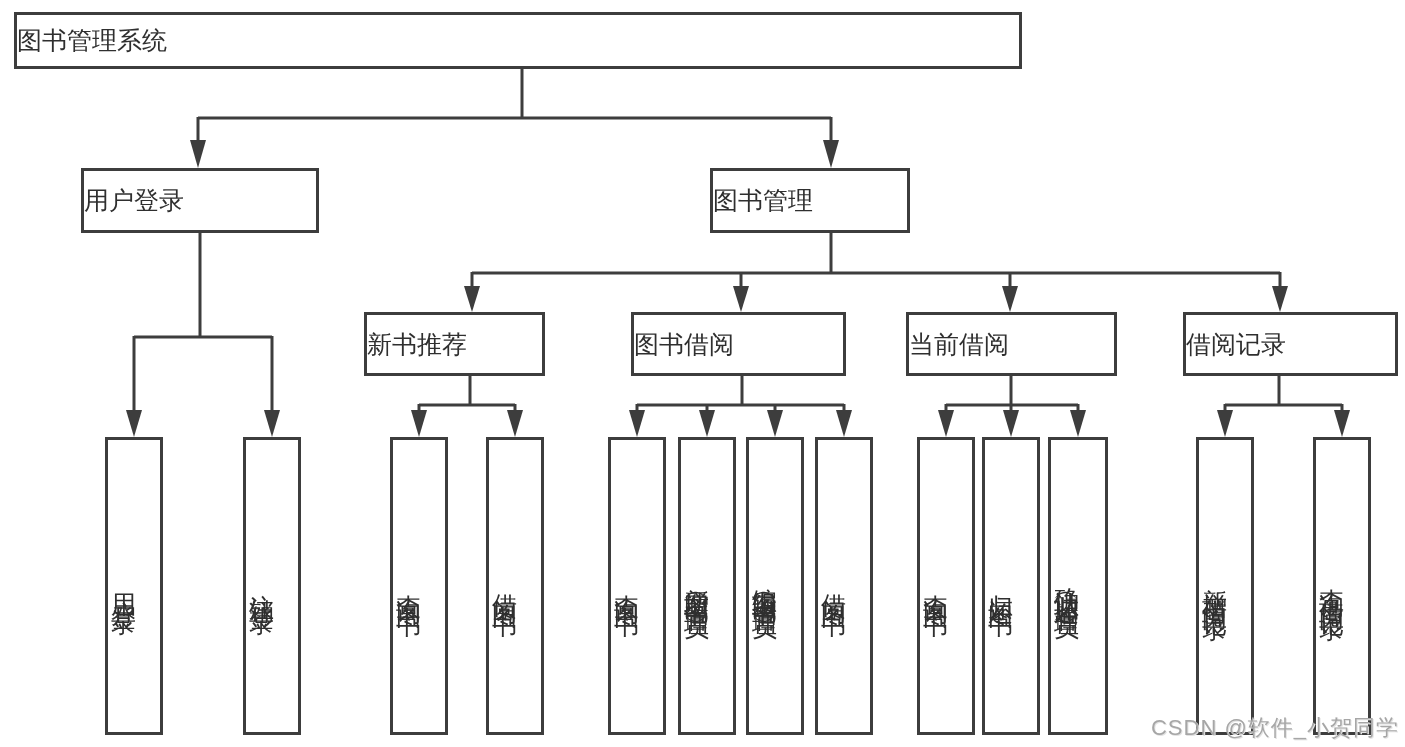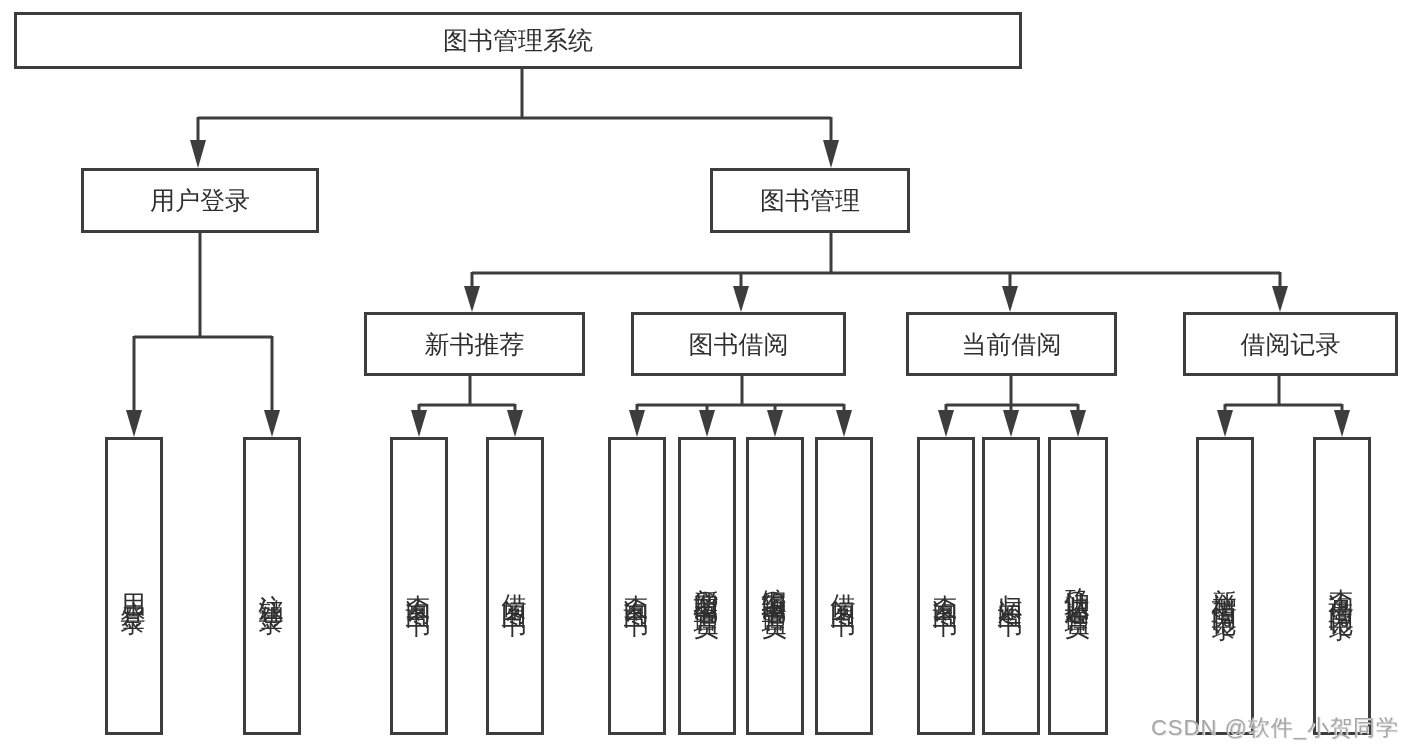--- a/index.html
+++ b/index.html
@@ -21,41 +21,40 @@
     width: 1405px; height: 747px;
     z-index: 1;
   }
   .node {
     position: absolute;
     box-sizing: border-box;
     background: #ffffff;
     border: 3px solid #3d3d3d;
     display: flex;
     align-items: center;
-    justify-content: center;
     color: #2f2f2f;
     font-size: 25px;
     z-index: 2;
     text-align: center;
   }
   .node .vlabel {
     writing-mode: vertical-lr;
     text-orientation: mixed;
     letter-spacing: 6px;
     white-space: nowrap;
   }
   .node .vlabel.tight { letter-spacing: 4px; }
   
   .n-root   { left: 14px;  top: 12px;  width: 1008px; height: 57px; }
   
   .n-login  { left: 81px;  top: 168px; width: 238px;  height: 65px; }
   .n-mgmt   { left: 710px; top: 168px; width: 200px;  height: 65px; }
   
   .lv3 { top: 312px; height: 64px; }
-  .n-newbook { left: 364px;  width: 221px; }
+  .n-newbook { left: 364px;  width: 181px; }
   .n-borrow  { left: 631px;  width: 215px; }
   .n-current { left: 906px;  width: 211px; }
   .n-records { left: 1172px; width: 215px; margin-left: 11px; }
   
   .lv4 { top: 437px; height: 298px; width: 58px; }
   .n-l1  { left: 105px;  }
   .n-l2  { left: 243px;  }
   .n-l3  { left: 390px;  }
   .n-l4  { left: 486px;  }
   .n-l5  { left: 608px;  }

